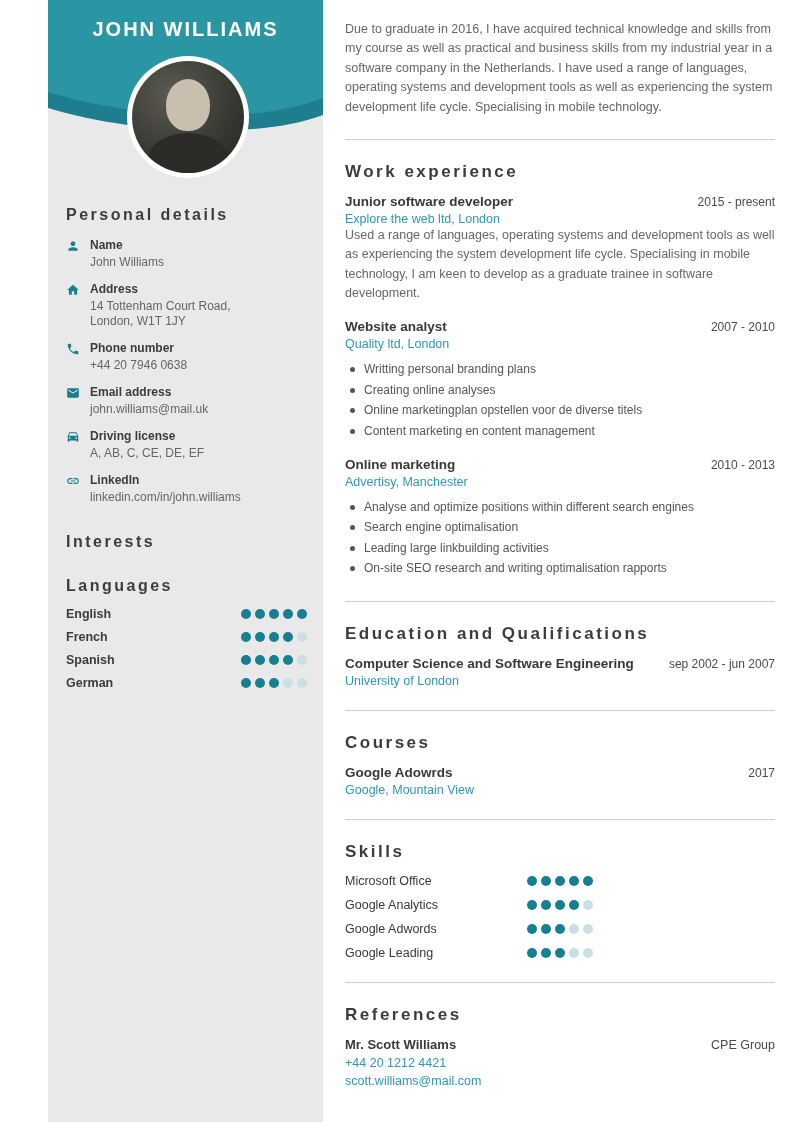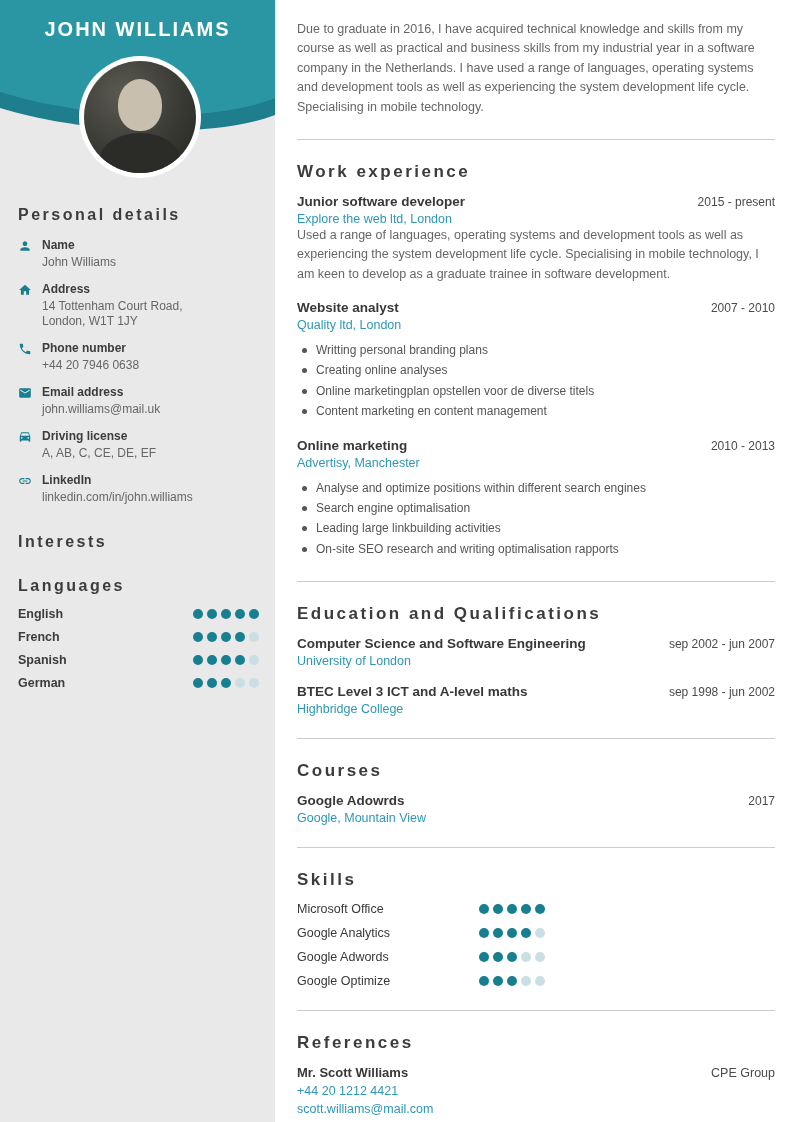--- a/index.html
+++ b/index.html
@@ -1,18 +1,18 @@
 <!DOCTYPE html>
 <html><head>
 <meta charset="utf-8">
 <style>
   * { margin:0; padding:0; box-sizing:border-box; }
   html,body { background:#fff; }
   body { font-family:"Liberation Sans", sans-serif; }
-  .page { width:793px; height:1122px; display:flex; background:#ffffff; overflow:hidden; }
+  .page { width:793px; height:1122px; display:flex; background:#ffffff; overflow:hidden;padding-left:48px; }
 
   
   .sidebar { width:275px; flex:0 0 275px; background:#e9e9e9; position:relative; }
   .sb-header { position:relative; height:186px; }
   .sb-header svg.curves { position:absolute; top:0; left:0; display:block; }
   .sb-name { position:absolute; top:18px; left:0; width:100%; text-align:center;
              color:#ffffff; font-size:20px; font-weight:700; letter-spacing:2px; z-index:3; }
   .avatar { position:absolute; left:79px; top:56px; width:122px; height:122px; border-radius:50%;
             background:#ffffff; z-index:4; padding:5px; }
   .avatar-photo { width:112px; height:112px; border-radius:50%; overflow:hidden; position:relative;
@@ -274,27 +274,20 @@
       <h2 class="section-title">Education and Qualifications</h2>
 
       <div class="entry">
         <div class="entry-head">
           <span class="entry-title">Computer Science and Software Engineering</span>
           <span class="entry-period">sep 2002 - jun 2007</span>
         </div>
         <div class="entry-org">University of London</div>
       </div>
 
-      <div class="entry">
-        <div class="entry-head">
-          <span class="entry-title">BTEC Level 3 ICT and A-level maths</span>
-          <span class="entry-period">sep 1998 - jun 2002</span>
-        </div>
-        <div class="entry-org">Highbridge College</div>
-      </div>
     </section>
 
     <hr class="divider">
 
     <section>
       <h2 class="section-title">Courses</h2>
       <div class="entry">
         <div class="entry-head">
           <span class="entry-title">Google Adowrds</span>
           <span class="entry-period">2017</span>
@@ -332,21 +325,21 @@
         <span class="skill-label">Google Adwords</span>
         <span class="dots">
             <span class="dot filled"></span>
             <span class="dot filled"></span>
             <span class="dot filled"></span>
             <span class="dot"></span>
             <span class="dot"></span>
           </span>
       </div>
       <div class="skill-row">
-        <span class="skill-label">Google Optimize</span>
+        <span class="skill-label">Google Leading</span>
         <span class="dots">
             <span class="dot filled"></span>
             <span class="dot filled"></span>
             <span class="dot filled"></span>
             <span class="dot"></span>
             <span class="dot"></span>
           </span>
       </div>
     </section>
 

